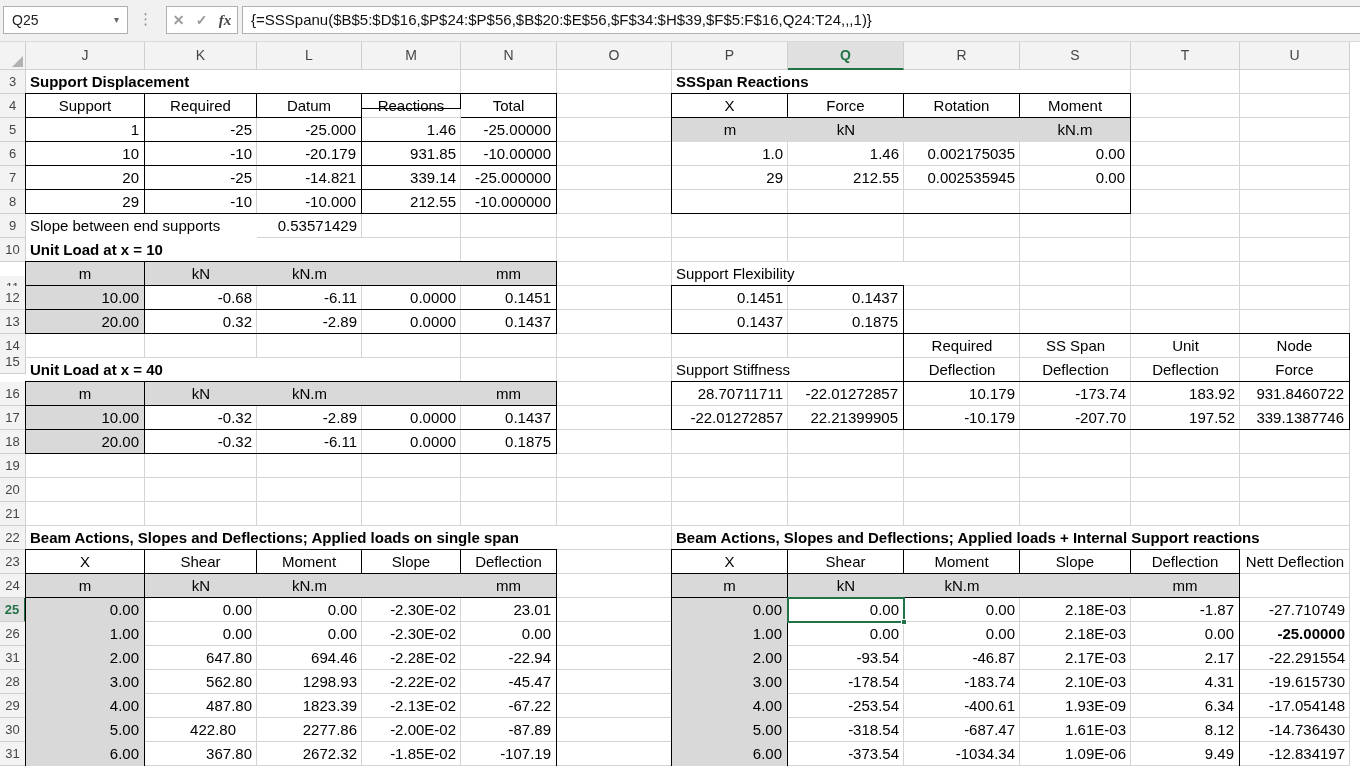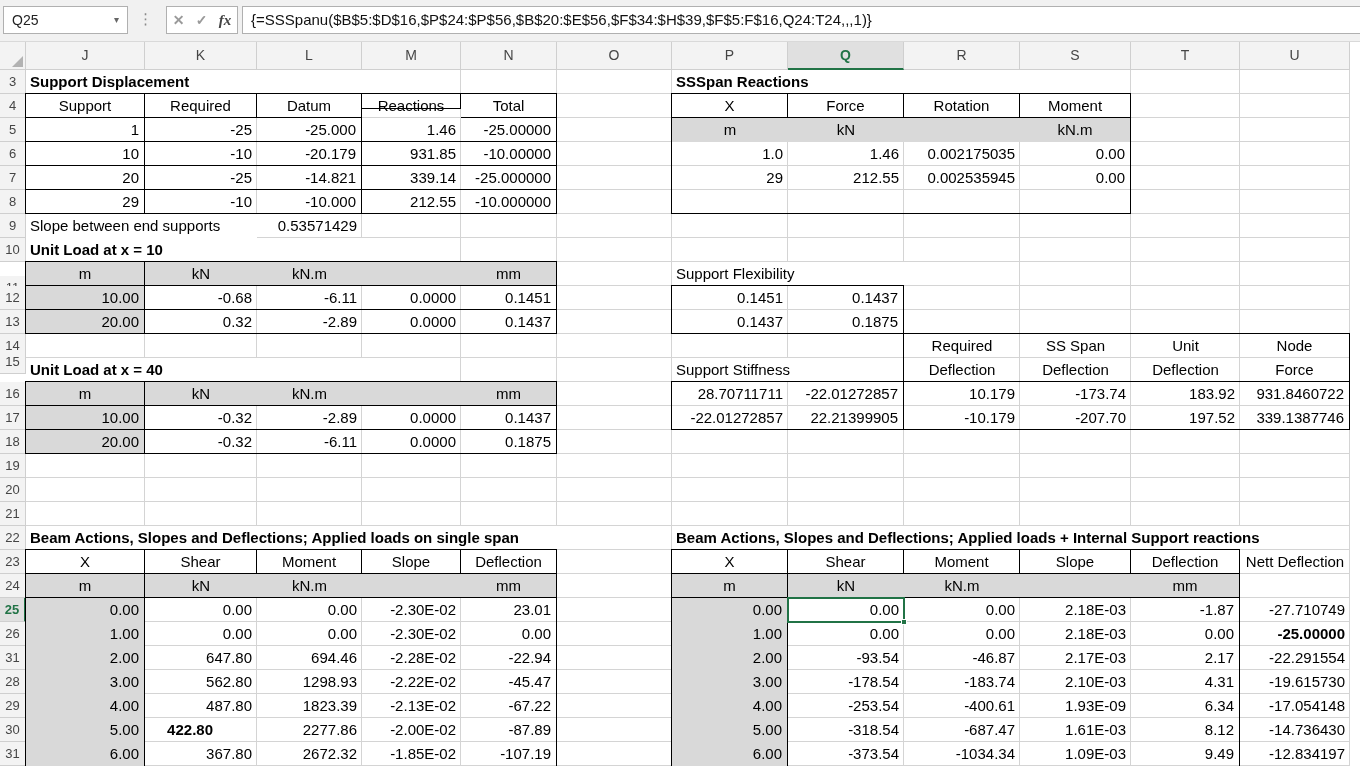--- a/index.html
+++ b/index.html
@@ -652,37 +652,37 @@
     <div class="cell" style="left: 257px; top: 694px; width: 105px; height: 24px;">1823.39</div>
     <div class="cell" style="left: 362px; top: 694px; width: 99px; height: 24px;">-2.13E-02</div>
     <div class="cell br" style="left: 461px; top: 694px; width: 96px; height: 24px;">-67.22</div>
     <div class="cell g bl br" style="left: 671px; top: 694px; width: 117px; height: 24px;">4.00</div>
     <div class="cell" style="left: 788px; top: 694px; width: 116px; height: 24px;">-253.54</div>
     <div class="cell" style="left: 904px; top: 694px; width: 116px; height: 24px;">-400.61</div>
     <div class="cell" style="left: 1020px; top: 694px; width: 111px; height: 24px;">1.93E-09</div>
     <div class="cell br" style="left: 1131px; top: 694px; width: 109px; height: 24px;">6.34</div>
     <div class="cell" style="left: 1240px; top: 694px; width: 110px; height: 24px;">-17.054148</div>
     <div class="cell g bl br" style="left: 25px; top: 718px; width: 120px; height: 24px;">5.00</div>
-    <div class="cell" style="left: 130px; top: 718px; width: 88px; height: 24px; font-weight: bold;">422.80</div>
+    <div class="cell" style="left: 153px; top: 718px; width: 88px; height: 24px;">422.80</div>
     <div class="cell" style="left: 257px; top: 718px; width: 105px; height: 24px;">2277.86</div>
     <div class="cell" style="left: 362px; top: 718px; width: 99px; height: 24px;">-2.00E-02</div>
     <div class="cell br" style="left: 461px; top: 718px; width: 96px; height: 24px;">-87.89</div>
     <div class="cell g bl br" style="left: 671px; top: 718px; width: 117px; height: 24px;">5.00</div>
     <div class="cell" style="left: 788px; top: 718px; width: 116px; height: 24px;">-318.54</div>
     <div class="cell" style="left: 904px; top: 718px; width: 116px; height: 24px;">-687.47</div>
     <div class="cell" style="left: 1020px; top: 718px; width: 111px; height: 24px;">1.61E-03</div>
     <div class="cell br" style="left: 1131px; top: 718px; width: 109px; height: 24px;">8.12</div>
     <div class="cell" style="left: 1240px; top: 718px; width: 110px; height: 24px;">-14.736430</div>
     <div class="cell g bl br" style="left: 25px; top: 742px; width: 120px; height: 24px;">6.00</div>
     <div class="cell" style="left: 145px; top: 742px; width: 112px; height: 24px;">367.80</div>
     <div class="cell" style="left: 257px; top: 742px; width: 105px; height: 24px;">2672.32</div>
     <div class="cell" style="left: 362px; top: 742px; width: 99px; height: 24px;">-1.85E-02</div>
     <div class="cell br" style="left: 461px; top: 742px; width: 96px; height: 24px; text-align: right;">-107.19</div>
     <div class="cell g bl br" style="left: 671px; top: 742px; width: 117px; height: 24px;">6.00</div>
     <div class="cell" style="left: 788px; top: 742px; width: 116px; height: 24px;">-373.54</div>
     <div class="cell" style="left: 904px; top: 742px; width: 116px; height: 24px;">-1034.34</div>
-    <div class="cell" style="left: 1020px; top: 742px; width: 111px; height: 24px;">1.09E-03</div>
+    <div class="cell" style="left: 1020px; top: 742px; width: 111px; height: 24px;">1.09E-06</div>
     <div class="cell br" style="left: 1131px; top: 742px; width: 109px; height: 24px;">9.49</div>
     <div class="cell" style="left: 1240px; top: 742px; width: 110px; height: 24px;">-12.834197</div>
     <div class="" id="sel" style="left: 787px; top: 597px; width: 118px; height: 26px;">
       <div class="handle"></div>
     </div>
   </div>
 
 </body></html>

